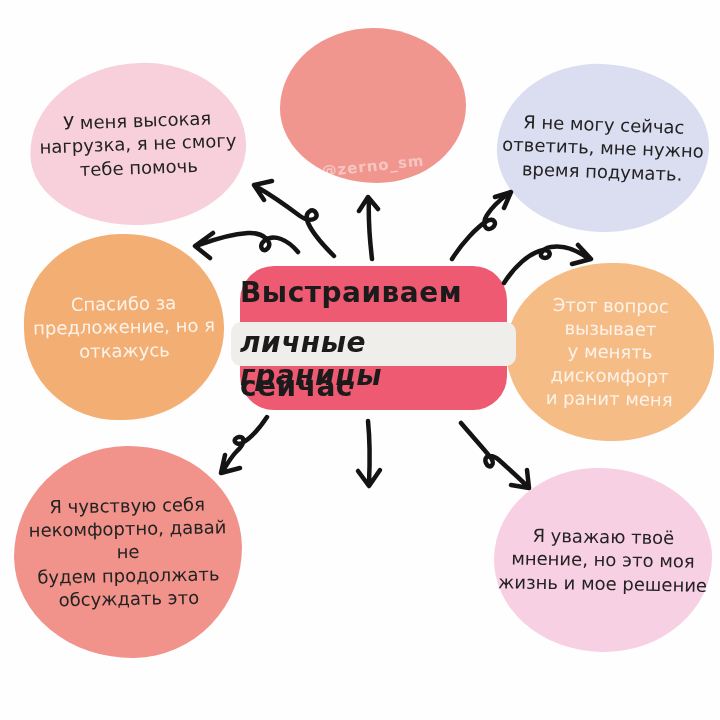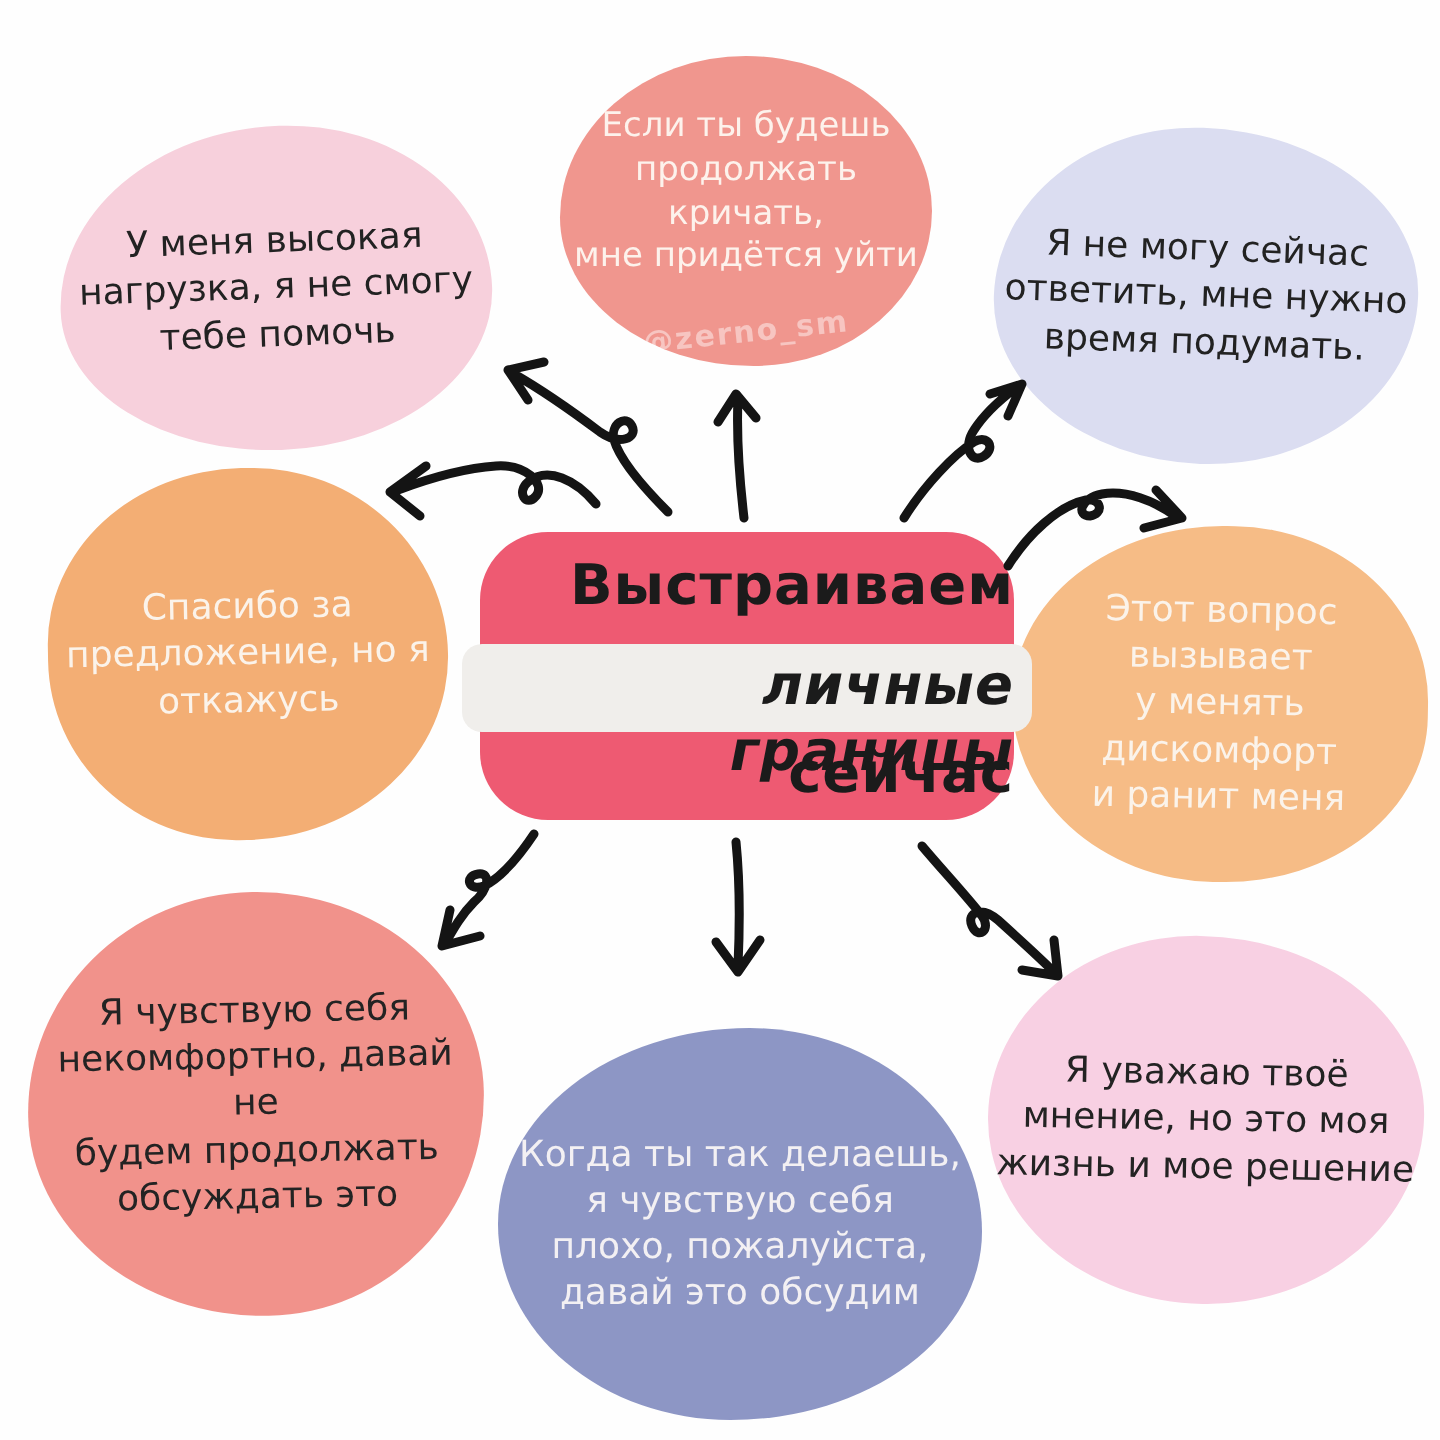--- a/index.html
+++ b/index.html
@@ -62,21 +62,21 @@
   }
   .stripe {
     position: absolute;
     left: -9px; right: -9px;
     top: 56px; height: 44px;
     border-radius: 10px;
   }
   .tline {
     position: absolute;
     width: 100%;
-    text-align: right;
+    text-align: left;
     font-size: 28px;
     font-weight: bold;
     letter-spacing: 0.5px;
   }
   .t1 { top: 10px; }
   .t2 { top: 60px; font-style: italic; }
   .t3 { top: 104px; }
 
   .arrows {
     position: absolute;
@@ -89,23 +89,20 @@
 
 <div class="canvas">
 
   <div class="bubble b-tl" style="background-color: rgb(247, 208, 220);">
     <span class="bubble-text" style="color: rgb(34, 34, 34);">У меня высокая
 нагрузка, я не смогу
 тебе помочь</span>
   </div>
 
   <div class="bubble b-tc" style="background-color: rgb(240, 150, 142);">
-    <span class="bubble-text" style="color: rgb(253, 242, 236);">Если ты будешь
-продолжать кричать,
-мне придётся уйти</span>
     <span class="watermark">@zerno_sm</span>
   </div>
 
   <div class="bubble b-tr" style="background-color: rgb(219, 221, 241);">
     <span class="bubble-text" style="color: rgb(34, 34, 34);">Я не могу сейчас
 ответить, мне нужно
 время подумать.</span>
   </div>
 
   <div class="bubble b-ml" style="background-color: rgb(243, 174, 116);">
@@ -120,26 +117,20 @@
 и ранит меня</span>
   </div>
 
   <div class="bubble b-bl" style="background-color: rgb(241, 146, 139);">
     <span class="bubble-text" style="color: rgb(35, 35, 35);">Я чувствую себя
 некомфортно, давай не
 будем продолжать
 обсуждать это</span>
   </div>
 
-  <div class="bubble b-bc" style="background-color: rgb(141, 150, 197);">
-    <span class="bubble-text" style="color: rgb(243, 240, 243);">Когда ты так делаешь,
-я чувствую себя
-плохо, пожалуйста,
-давай это обсудим</span>
-  </div>
 
   <div class="bubble b-br" style="background-color: rgb(248, 208, 227);">
     <span class="bubble-text" style="color: rgb(35, 35, 35);">Я уважаю твоё
 мнение, но это моя
 жизнь и мое решение</span>
   </div>
 
   <div class="center-box" style="background-color: rgb(238, 90, 114);">
     <div class="stripe" style="background-color: rgb(240, 238, 235);"></div>
     <div class="tline t1" style="color: rgb(27, 27, 27);">Выстраиваем</div>

